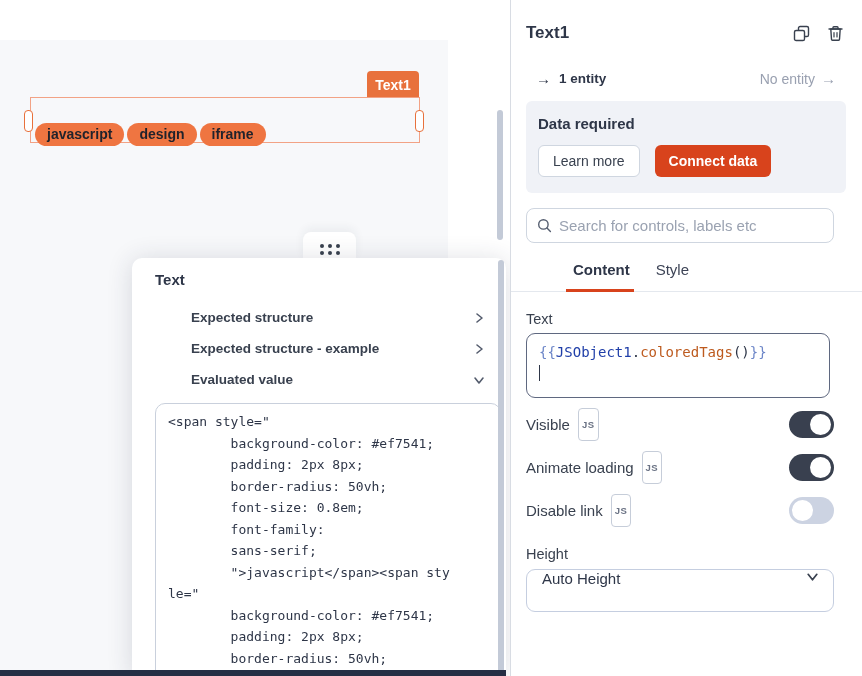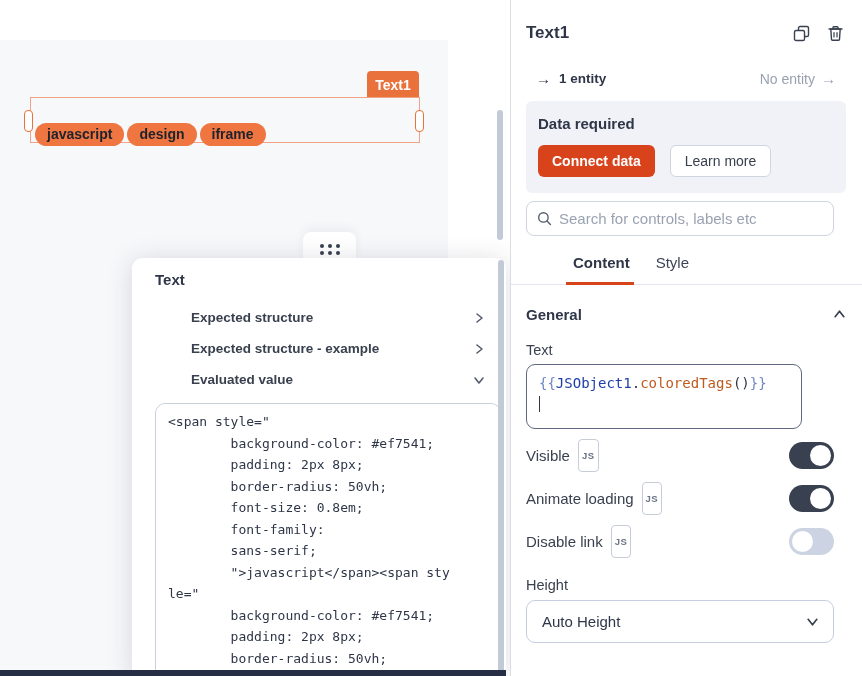--- a/index.html
+++ b/index.html
@@ -67,58 +67,58 @@
   .arrow { font-size:15px; }
 
   #data-card { margin-top:14px; background:#f0f2f7; border-radius:6px; padding:14px 12px 16px; }
   #data-card-title { font-size:15px; font-weight:bold; color:#2e3648; }
   #data-card-btns { margin-top:13px; display:flex; gap:15px; }
   .btn { font-size:14px; border-radius:6px; padding:7px 14px; cursor:pointer; border:none;
     font-family:"Liberation Sans", sans-serif; }
   #connect-btn { background:#d8431c; color:#fff; font-weight:bold; }
   #learn-btn { background:#fff; color:#39414f; border:1px solid #cfd6e0; }
 
-  #search-box { margin-top:8px; width:308px; height:35px; border:1px solid #cfd6e0;
+  #search-box { margin-top:15px; width:308px; height:35px; border:1px solid #cfd6e0;
     border-radius:8px; display:flex; align-items:center; padding:0 10px; gap:7px; background:#fff; }
   #search-box input { border:none; outline:none; flex:1; font-size:15px; color:#2e3648;
     font-family:"Liberation Sans", sans-serif; background:transparent; }
   #search-box input::placeholder { color:#9aa2b1; }
 
   #tabs { margin:14px -16px 0 -15px; padding:0 16px 0 17px; border-bottom:1px solid #e4e8ee;
     display:flex; gap:26px; }
   .tab { font-size:15px; padding:4px 0 13px; cursor:pointer; position:relative; color:#3d4456; }
   .tab.active { color:#2e3648; font-weight:bold;margin-left:45px; }
   .tab.active::after { content:""; position:absolute; left:-7px; right:-4px; bottom:-1px;
     height:3px; background:#d8431c; }
 
   #general-header { margin-top:21px; display:flex; align-items:center; justify-content:space-between;
     cursor:pointer; }
   #general-title { font-size:15px; font-weight:bold; color:#2e3648; }
 
   .field-label { margin-top:19px; font-size:14.5px; color:#39414f; }
-  #text-input { margin-top:6px; width:276px; height:65px; border:1px solid #5f6880;
+  #text-input { margin-top:6px; width:304px; height:65px; border:1px solid #5f6880;
     border-radius:9px; padding:8px 12px; font-family:"DejaVu Sans Mono", monospace;
     font-size:14px; line-height:21px; cursor:text; background:#fff; }
   .cm-brace { color:#6d86c8; } .cm-obj { color:#1f3ea8; } .cm-dot { color:#2e3648; }
   .cm-fn { color:#bd5a1e; } .cm-paren { color:#2e3648; }
   #cursor { display:inline-block; width:1px; height:16px; background:#2e3648; vertical-align:text-bottom; }
 
   .toggle-row { display:flex; align-items:center; justify-content:space-between; margin-top:10px; }
   .toggle-row:first-of-type { margin-top:14px; }
   .toggle-label { font-size:15px; color:#39414f; display:flex; align-items:center; gap:8px; }
   .js-badge { font-size:9.5px; font-weight:bold; color:#6a7284; border:1px solid #c6cdd9;
     border-radius:4px; padding:10px 3px; letter-spacing:.5px; cursor:pointer; }
   .toggle { width:45px; height:27px; border-radius:14px; position:relative; cursor:pointer;
     margin-right:12px; }
   .toggle.on { background:#39404f; } .toggle.off { background:#ccd3e2; }
   .toggle .knob { position:absolute; top:3px; width:21px; height:21px; border-radius:50%; background:#fff; }
   .toggle.on .knob { right:3px; } .toggle.off .knob { left:3px; }
 
   #height-select { margin-top:7px; width:308px; height:43px; border:1px solid #c5cee0;
-    border-radius:9px; display:flex; align-items:center; justify-content:space-between;
+    border-radius:9px; display:flex; align-items:flex-start; justify-content:space-between;
     padding:0 14px 0 15px; font-size:15px; color:#2e3648; cursor:pointer; background:#fff; }
 
   svg { display:block; }
 </style>
 </head>
 <body>
 
 <div id="left">
   <div id="canvas-bg"></div>
 
@@ -221,44 +221,38 @@
     </span>
     <span id="entity-out">
       <span>No entity</span>
       <span class="arrow">→</span>
     </span>
   </div>
 
   <div id="data-card">
     <div id="data-card-title">Data required</div>
     <div id="data-card-btns">
+      <button id="learn-btn" class="btn">Learn more</button>
       <button id="connect-btn" class="btn">Connect data</button>
-      <button id="learn-btn" class="btn">Learn more</button>
     </div>
   </div>
 
   <div id="search-box">
     <svg width="15" height="15" viewBox="0 0 15 15">
         <circle cx="6.4" cy="6.4" r="4.7" fill="none" stroke="#555e70" stroke-width="1.4"></circle>
         <path d="M10 10l3.4 3.4" stroke="#555e70" stroke-width="1.4" stroke-linecap="round"></path>
       </svg>
     <input type="text" placeholder="Search for controls, labels etc" style="">
   </div>
 
   <div id="tabs">
     <div class="tab active">Content</div>
     <div class="tab">Style</div>
   </div>
 
-  <div id="general-header">
-    <span id="general-title">General</span>
-    <svg width="13" height="13" viewBox="0 0 12 12">
-        <polyline points="2,8 6,3 10,8" fill="none" stroke="#39414f" stroke-width="1.6" stroke-linecap="round" stroke-linejoin="round"></polyline>
-      </svg>
-  </div>
 
   <div class="field-label">Text</div>
   <div id="text-input">
     <div>
       <span class="cm-brace">{{</span><span class="cm-obj">JSObject1</span><span class="cm-dot">.</span><span class="cm-fn">coloredTags</span><span class="cm-paren">()</span><span class="cm-brace">}}</span>
     </div>
     <div><span id="cursor"></span></div>
   </div>
 
   <div class="toggle-row">

